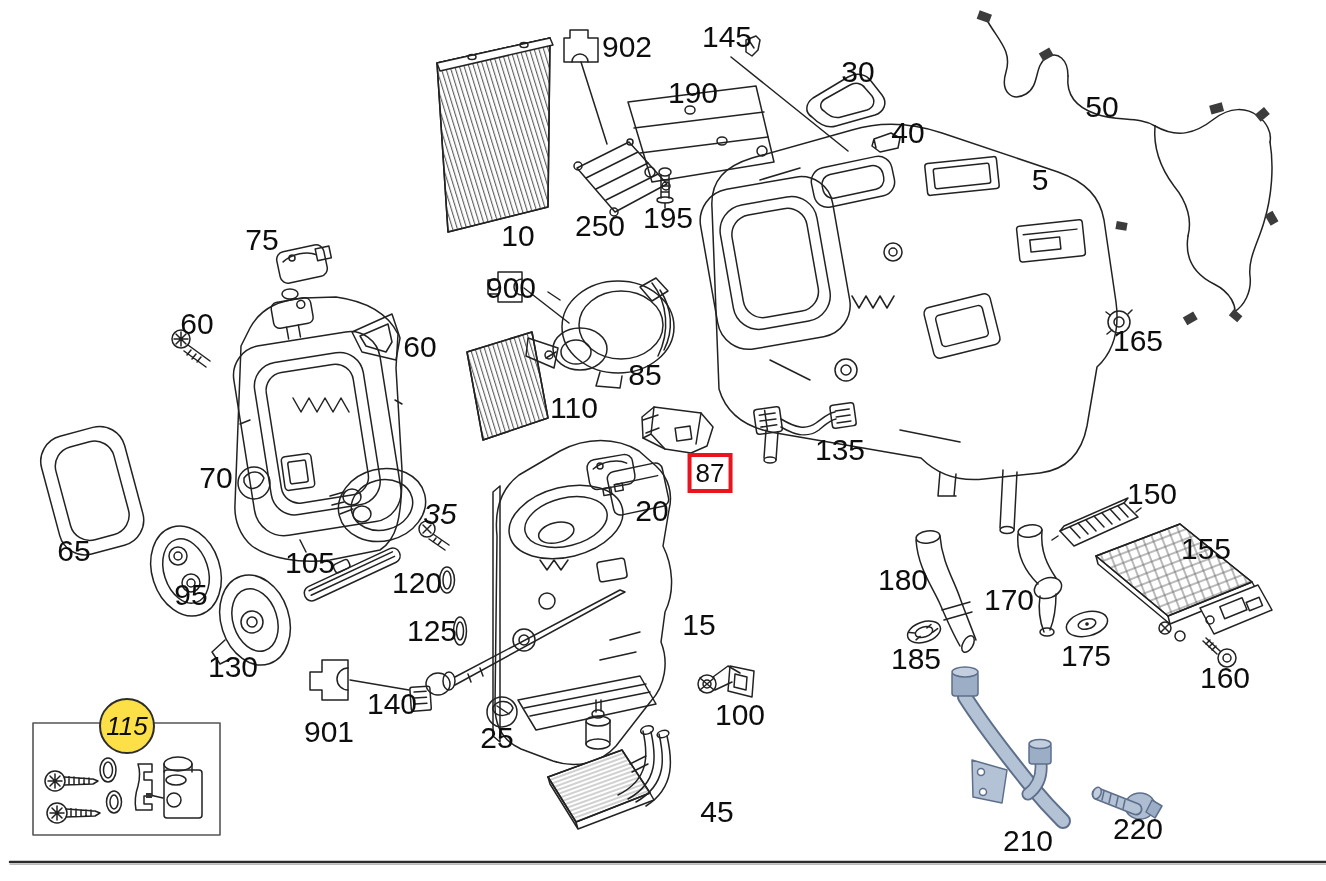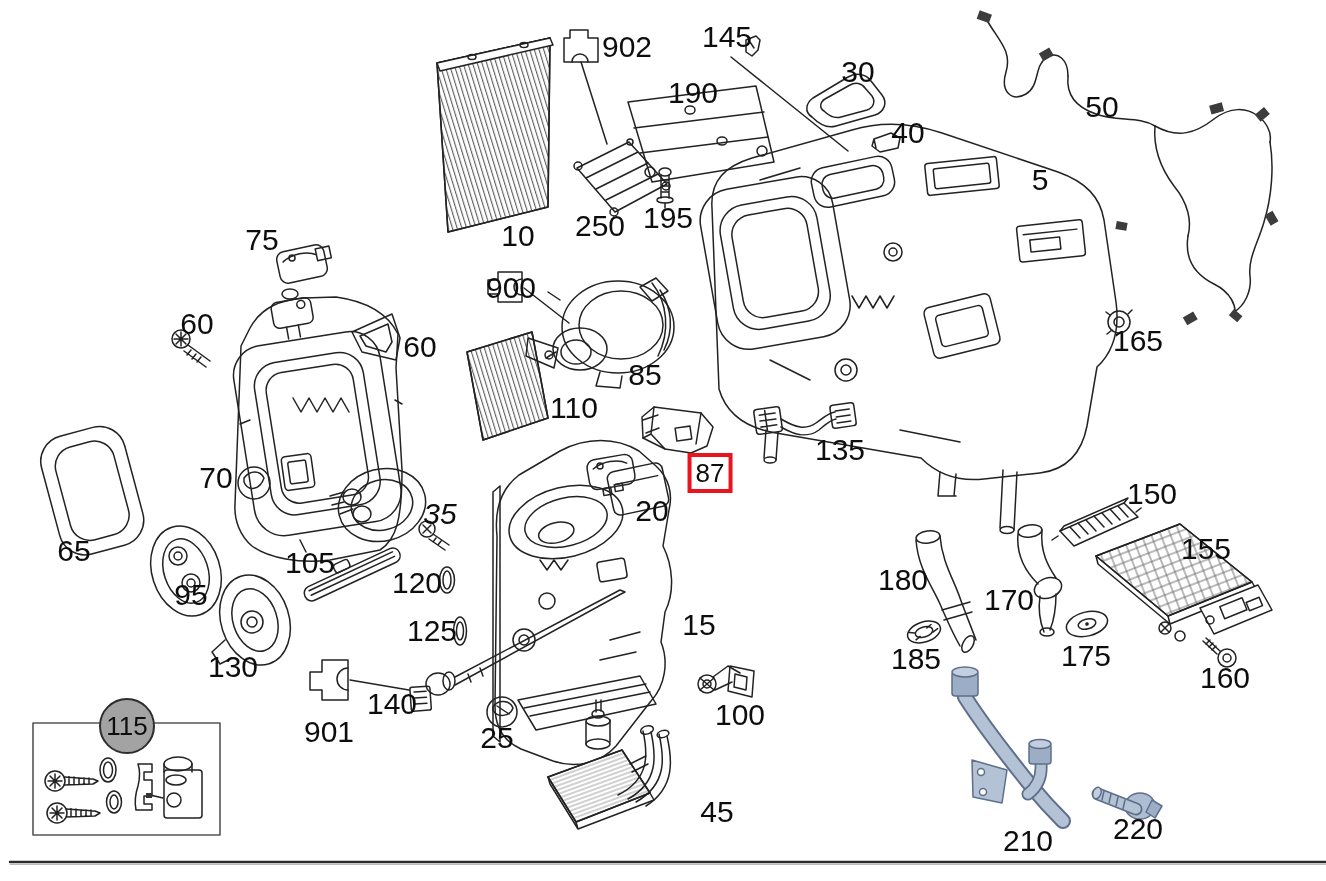--- a/index.html
+++ b/index.html
@@ -5,21 +5,21 @@
   html,body{margin:0;padding:0;background:#fff;}
   .stage{position:relative;width:1326px;height:881px;background:var(--bg,#fff);overflow:hidden;
          font-family:"Liberation Sans",sans-serif;}
   .stage svg{position:absolute;left:0;top:0;}
   .callout-layer{position:absolute;left:0;top:0;width:100%;height:100%;}
   .callout{position:absolute;transform:translate(-50%,-50%);font-size:30px;line-height:1;
            color:#0d0d0d;white-space:nowrap;cursor:pointer;user-select:none;}
   .callout--highlighted{background:#fff;border:4px solid var(--hl,#e9141d);
            font-size:26px;padding:3px 4px;}
   .callout--circled{border:2.5px solid #2d2d2d;border-radius:50%;width:52px;height:52px;
-           display:flex;align-items:center;justify-content:center;font-size:26px;background:#a3a3a3;}
+           display:flex;align-items:center;justify-content:center;font-size:26px;background:#fde047;font-style:italic;}
   .art{stroke:var(--line,#222);stroke-width:1.5;fill:none;stroke-linecap:round;stroke-linejoin:round;}
 </style>
 </head>
 <body>
 
 <div class="stage">
 
 <svg width="1326" height="881" viewBox="0 0 1326 881">
   <defs>
     <pattern id="pleat" patternUnits="userSpaceOnUse" width="4.5" height="14" patternTransform="rotate(-17)">

